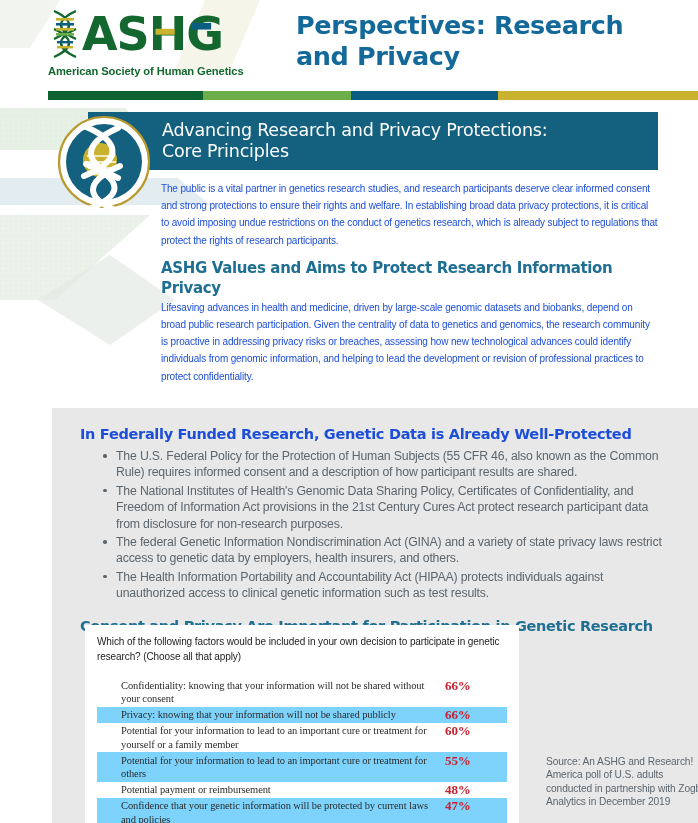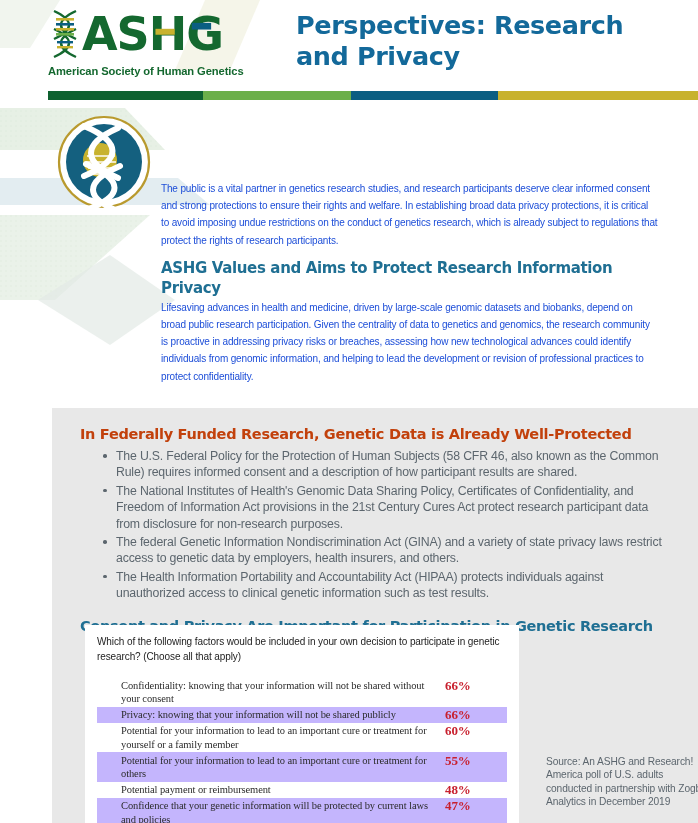--- a/index.html
+++ b/index.html
@@ -173,21 +173,21 @@
     width: 646px;
     height: 415px;
     background: #E8E8E8;
     z-index: 2;
   }
 
   .panel-heading {
     font-family: "DejaVu Sans", sans-serif;
     font-weight: bold;
     font-size: 14.5px;
-    color: #c2410c;
+    color: #1d4ed8;
     letter-spacing: -0.3px;
     margin: 18px 12px 6px 28px;
   }
 
   .bullets {
     margin: 0 0 0 50px;
     width: 566px;
     list-style: none;
   }
 
@@ -236,21 +236,21 @@
     font-family: "Liberation Sans", sans-serif;
     font-size: 10px;
     line-height: 14.6px;
     color: #232323;
     letter-spacing: -0.1px;
     margin-bottom: 13px;
   }
 
   .survey-table { width: 100%; border-collapse: collapse; }
 
-  .survey-table tr.alt { background: #c4b5fd; }
+  .survey-table tr.alt { background: #7dd3fc; }
 
   .survey-table td {
     vertical-align: top;
     padding: 1.5px 0 1.5px 0;
     font-family: Liberation Serif, serif;
     font-size: 10.5px;
     line-height: 13.2px;
     color: #2B2B2B;
     letter-spacing: -0.1px;
   }
@@ -329,20 +329,26 @@
   </div>
 
   <div class="color-rule">
     <div class="cr-1" style="background:#0E6130"></div>
     <div class="cr-2" style="background:#6CAF4A"></div>
     <div class="cr-3" style="background:#0B5E82"></div>
     <div class="cr-4" style="background:#C8B22E"></div>
   </div>
 
   <div class="banner-wrap">
+    <div class="banner-bar">
+      <div class="banner-text">
+        <div>Advancing Research and Privacy Protections:</div>
+        <div>Core Principles</div>
+      </div>
+    </div>
     <svg class="dna-badge" viewBox="0 0 96 96">
       <circle cx="48" cy="48" r="45" fill="#ffffff" stroke="#B99A2E" stroke-width="2.2"></circle>
       <circle cx="48" cy="48" r="38" fill="#14607F"></circle>
       <circle cx="44" cy="46" r="17" fill="#C8B22E"></circle>
       <g stroke="#ffffff" stroke-width="1.6" opacity="0.9">
         <line x1="31" y1="42" x2="59" y2="42"></line>
         <line x1="30" y1="48" x2="60" y2="48"></line>
         <line x1="32" y1="54" x2="58" y2="54"></line>
         <line x1="36" y1="60" x2="55" y2="60"></line>
       </g>
@@ -355,21 +361,21 @@
     <p class="body-text">The public is a vital partner in genetics research studies, and research participants deserve clear informed consent and strong protections to ensure their rights and welfare. In establishing broad data privacy protections, it is critical to avoid imposing undue restrictions on the conduct of genetics research, which is already subject to regulations that protect the rights of research participants.</p>
     <h2 class="sub-head">ASHG Values and Aims to Protect Research Information Privacy</h2>
     <p class="body-text">Lifesaving advances in health and medicine, driven by large-scale genomic datasets and biobanks, depend on broad public research participation. Given the centrality of data to genetics and genomics, the research community is proactive in addressing privacy risks or breaches, assessing how new technological advances could identify individuals from genomic information, and helping to lead the development or revision of professional practices to protect confidentiality.</p>
   </div>
 
   <div class="gray-panel">
 
     <h2 class="panel-heading">In Federally Funded Research, Genetic Data is Already Well-Protected</h2>
 
     <ul class="bullets">
-      <li>The U.S. Federal Policy for the Protection of Human Subjects (58 CFR 46, also known as the Common Rule) requires informed consent and a description of how participant results are shared.</li>
+      <li>The U.S. Federal Policy for the Protection of Human Subjects (55 CFR 46, also known as the Common Rule) requires informed consent and a description of how participant results are shared.</li>
       <li>The National Institutes of Health's Genomic Data Sharing Policy, Certificates of Confidentiality, and Freedom of Information Act provisions in the 21st Century Cures Act protect research participant data from disclosure for non-research purposes.</li>
       <li>The federal Genetic Information Nondiscrimination Act (GINA) and a variety of state privacy laws restrict access to genetic data by employers, health insurers, and others.</li>
       <li>The Health Information Portability and Accountability Act (HIPAA) protects individuals against unauthorized access to clinical genetic information such as test results.</li>
     </ul>
 
     <h2 class="panel-heading-2">Consent and Privacy Are Important for Participation in Genetic Research</h2>
 
     <div class="survey-card">
       <div class="survey-question">Which of the following factors would be included in your own decision to participate in genetic research? (Choose all that apply)</div>
       <table class="survey-table">

